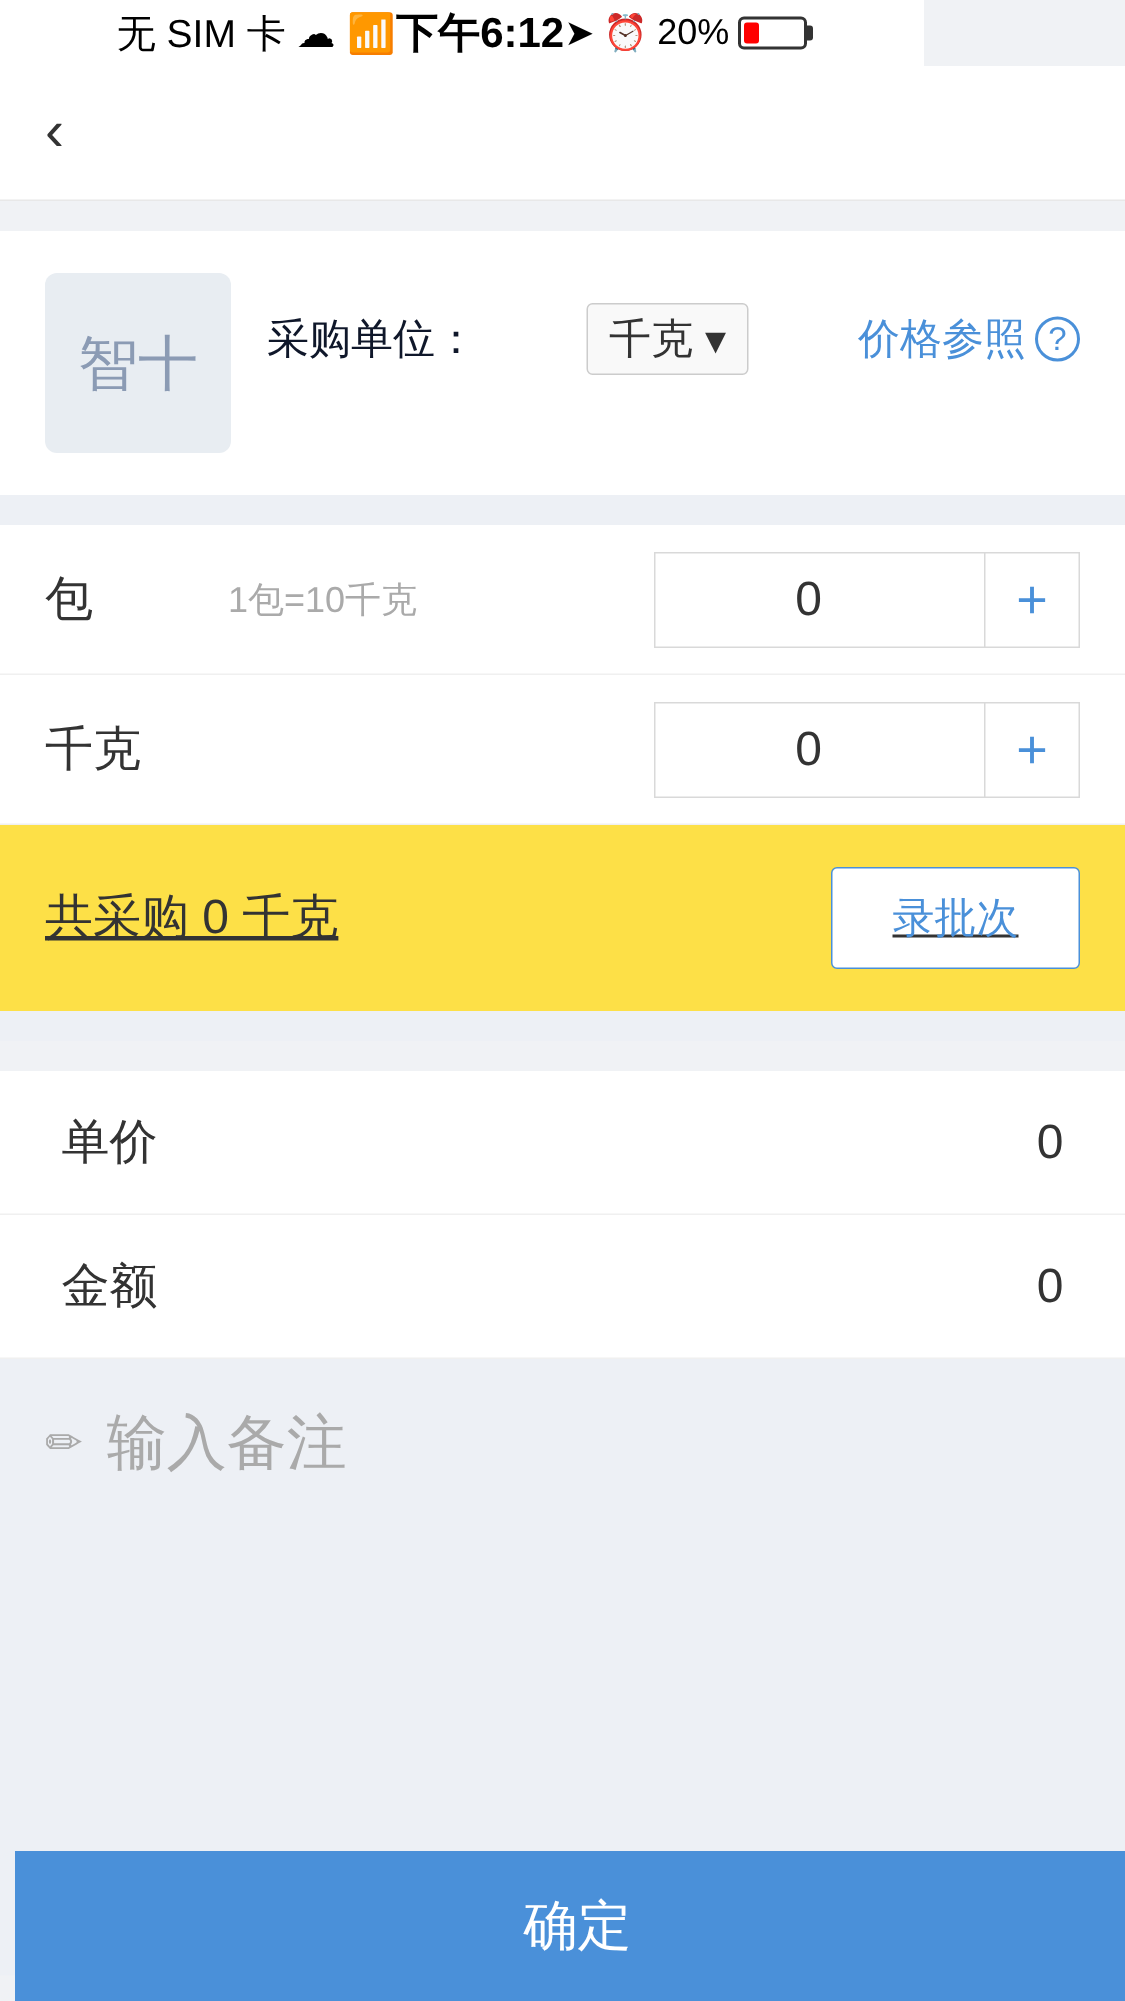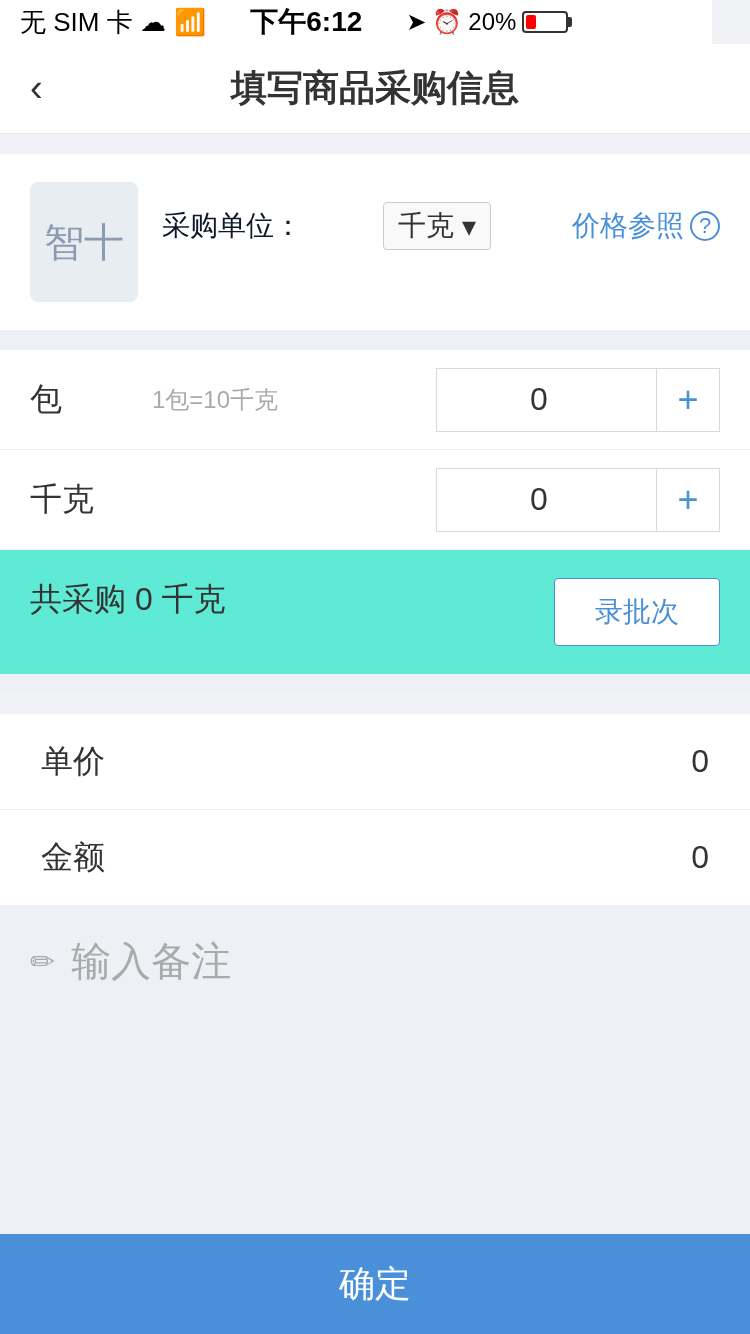--- a/index.html
+++ b/index.html
@@ -8,30 +8,29 @@
       width: 750px;
       min-height: 1334px;
       font-family: -apple-system, "PingFang SC", "Helvetica Neue", sans-serif;
       background: #f0f2f5;
       font-size: 32px;
       color: #333;
     }
 
     
     .status-bar {
-      width: 712px;
+      width: 616px;
       height: 44px;
       background: #fff;
       display: flex;
       align-items: center;
-      justify-content: flex-start;
+      justify-content: center;
       padding: 0 20px;
       font-size: 26px;
       color: #000;
-      gap: 44px;
     }
     .status-left { display: flex; align-items: center; gap: 8px; }
     .status-center { font-size: 28px; font-weight: 700; }
     .status-right { display: flex; align-items: center; gap: 6px; font-size: 24px; }
     .battery-icon {
       width: 46px; height: 22px; border: 2px solid #333; border-radius: 4px; position: relative; display: inline-flex; align-items: center; padding: 2px;
     }
     .battery-icon::after {
       content: '';
       position: absolute;
@@ -77,21 +76,21 @@
     
     .product-card {
       background: #fff;
       padding: 28px 30px;
       margin-top: 20px;
       display: flex;
       align-items: flex-start;
       gap: 24px;
     }
     .product-image {
-      width: 108px;
+      width: 124px;
       height: 120px;
       background: #e8edf2;
       border-radius: 8px;
       display: flex;
       align-items: center;
       justify-content: center;
       flex-shrink: 0;
     }
     .product-image-logo {
       font-size: 40px;
@@ -202,24 +201,25 @@
       align-items: center;
       justify-content: center;
       font-size: 36px;
       color: #4a90d9;
       cursor: pointer;
     }
 
     
     .summary-row {
       display: flex;
-      align-items: flex-start;
+      align-items: center;
       justify-content: space-between;
       padding: 28px 30px;
-      background: #5eead4;
+      background: #fde047;
+      text-decoration: underline;
     }
     .summary-text {
       font-size: 32px;
       color: #333;
     }
     .batch-btn {
       border: 1px solid #4a90d9;
       color: #4a90d9;
       font-size: 28px;
       padding: 14px 40px;
@@ -273,21 +273,21 @@
     .content-space {
       background: #edf0f5;
       flex: 1;
       min-height: 300px;
     }
 
     
     .confirm-btn-wrap {
       position: fixed;
       bottom: 0;
-      left: 0;
+      left: 10px;
       width: 622px;
       padding: 0;
     }
     .confirm-btn {
       width: 750px;
       height: 100px;
       background: #4a90d9;
       color: #fff;
       font-size: 36px;
       font-weight: 500;
@@ -316,21 +316,20 @@
     <span>⏰</span>
     <span>20%</span>
     <span class="battery-icon">
       <span class="battery-fill"></span>
     </span>
   </div>
 </div>
 
 <div class="nav-bar">
   <span class="nav-back">‹</span>
-  <span class="nav-title">填写商品采购信息</span>
 </div>
 
 <div class="main-content">
 
   <div class="product-card">
     <div class="product-image">
       <span class="product-image-logo">智十</span>
     </div>
     <div class="product-info">
       <div class="unit-row">

